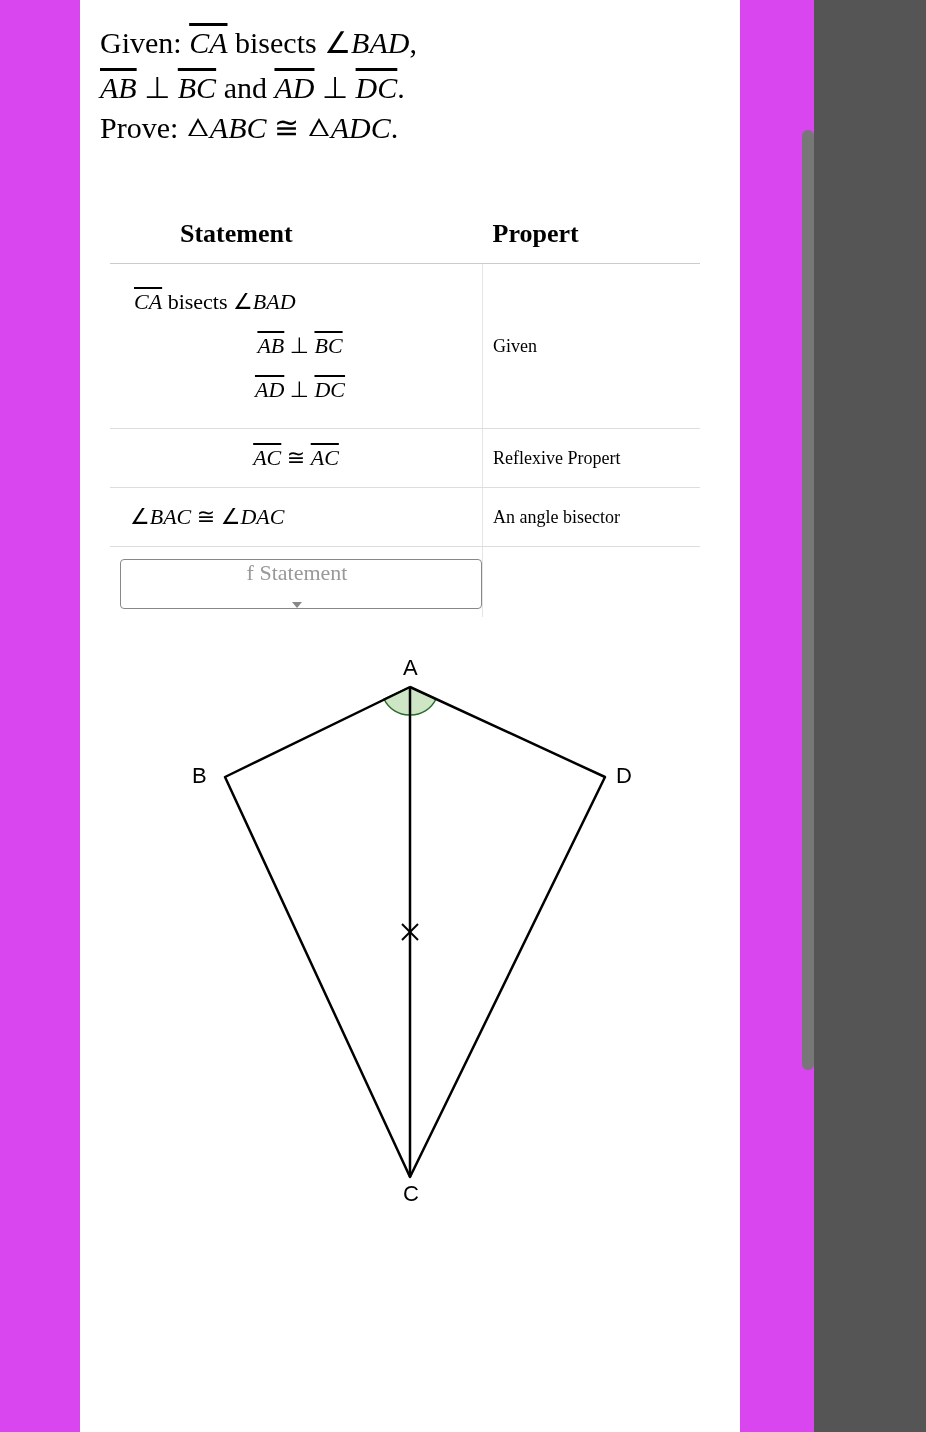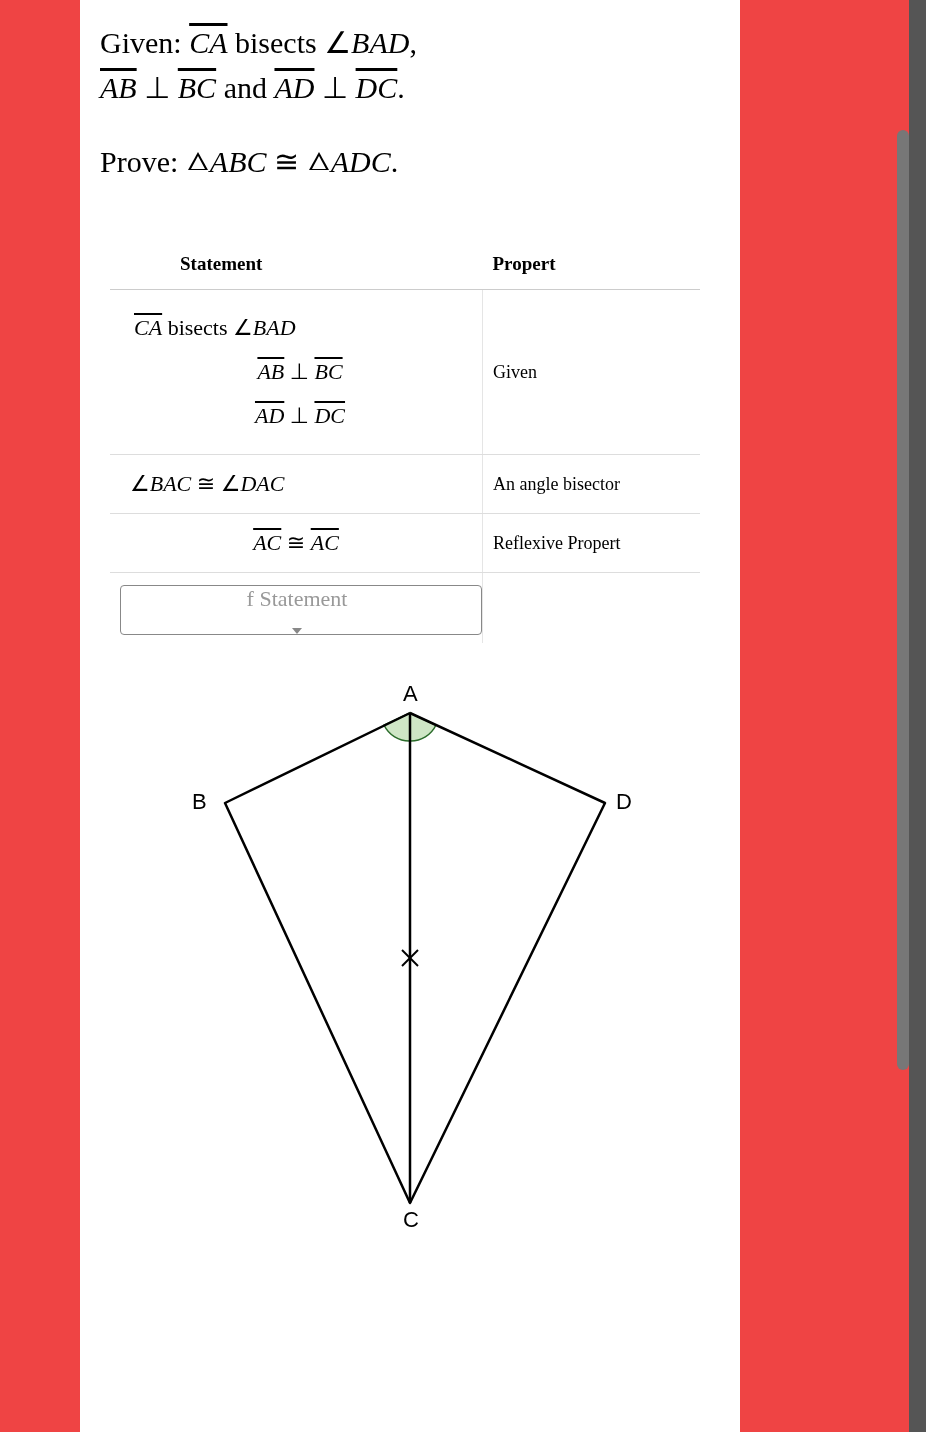--- a/index.html
+++ b/index.html
@@ -3,23 +3,23 @@
 <meta charset="utf-8">
 <style>
   * { box-sizing: border-box; }
   html, body {
     margin: 0; padding: 0;
     background: #555;
     font-family: Georgia, "Times New Roman", serif;
     color: #000;
   }
   .viewport {
-    width: 909px;
+    width: 814px;
     height: 1432px;
-    background: #ef4444;
+    background: #d946ef;
     position: relative;
   }
   .scrollbar {
     position: absolute;
     right: 0;
     top: 130px;
     width: 12px;
     height: 940px;
     background: #777;
     border-radius: 6px;
@@ -37,21 +37,20 @@
     font-size: 30px;
     line-height: 1.5;
   }
   .ov {
     text-decoration: overline;
     font-style: italic;
     font-family: "Times New Roman", serif;
   }
   .it { font-style: italic; }
   .prove {
-    margin-top: 34px;
     font-size: 30px;
   }
   .tri {
     display: inline-block;
     width: 0; height: 0;
     border-left: 10px solid transparent;
     border-right: 10px solid transparent;
     border-bottom: 18px solid #000;
     position: relative;
     margin: 0 2px;
@@ -78,21 +77,21 @@
     border-collapse: collapse;
     font-size: 22px;
     margin-left: 10px;
   }
   table.proof th {
     text-align: left;
     font-family: Georgia, serif;
     font-weight: bold;
     padding: 14px 10px 14px 10px;
     border-bottom: 1px solid #ccc;
-    font-size: 19px;
+    font-size: 26px;
   }
   table.proof th:first-child { padding-left: 70px; }
   table.proof td {
     padding: 16px 10px;
     border-bottom: 1px solid #ddd;
     vertical-align: middle;
     font-family: Georgia, "Times New Roman", serif;
   }
   table.proof tr td:first-child {
     text-align: center;
@@ -177,30 +176,30 @@
             <span class="stmt-line">
               <span class="ov">AB</span> <span class="perp">⊥</span> <span class="ov">BC</span>
             </span>
             <span class="stmt-line">
               <span class="ov">AD</span> <span class="perp">⊥</span> <span class="ov">DC</span>
             </span>
           </td>
           <td class="reason-cell">Given</td>
         </tr>
         <tr>
+          <td>
+            <span class="ov">AC</span> <span class="cong">≅</span> <span class="ov">AC</span>
+          </td>
+          <td class="reason-cell">Reflexive Propert</td>
+        </tr>
+        <tr>
           <td style="text-align:left;padding-left:20px">
             <span class="ang">∠</span><span class="it">BAC</span> <span class="cong">≅</span> <span class="ang">∠</span><span class="it">DAC</span>
           </td>
           <td class="reason-cell">An angle bisector</td>
-        </tr>
-        <tr>
-          <td>
-            <span class="ov">AC</span> <span class="cong">≅</span> <span class="ov">AC</span>
-          </td>
-          <td class="reason-cell">Reflexive Propert</td>
         </tr>
         <tr>
           <td style="padding:8px 0 8px 0;border-bottom:none">
             <div class="dropdown">
               <span>f Statement</span>
               <span class="caret"></span>
             </div>
           </td>
           <td style="border-bottom:none"></td>
         </tr>

